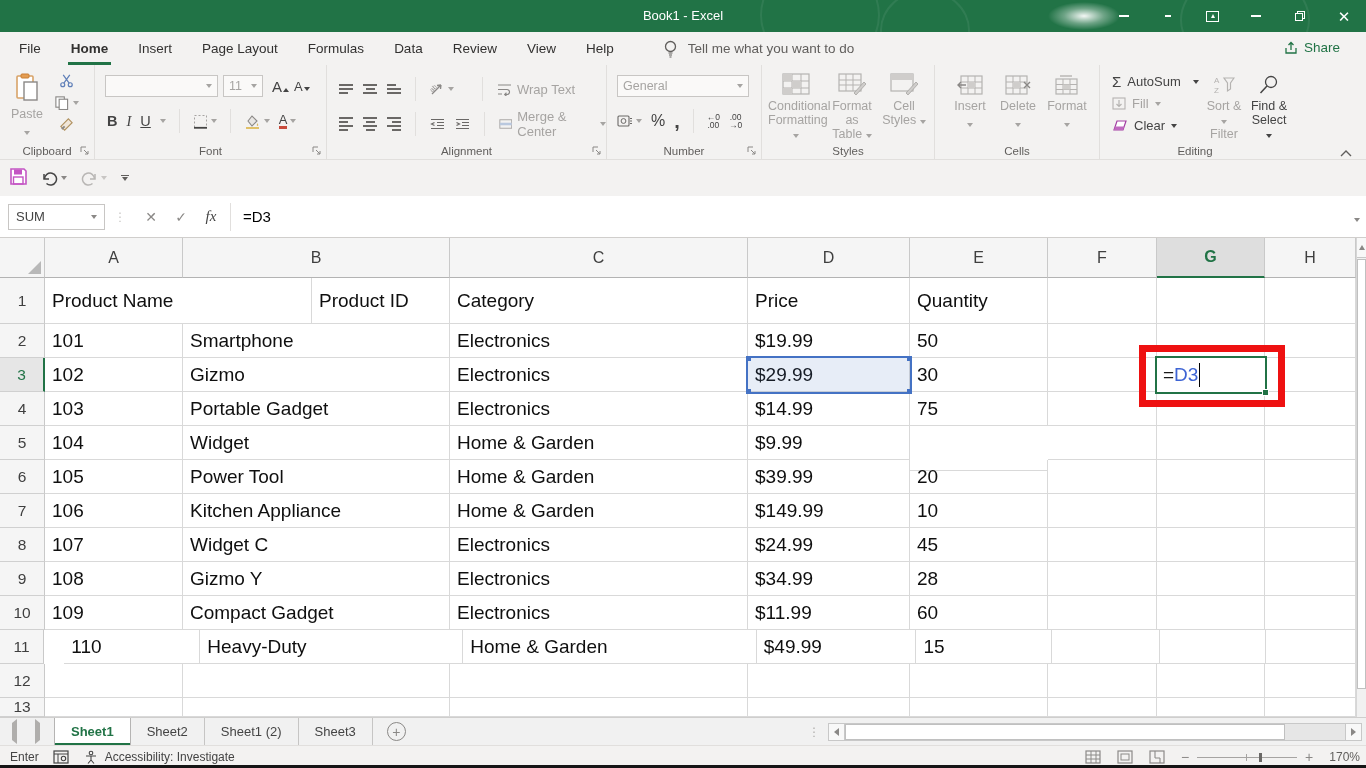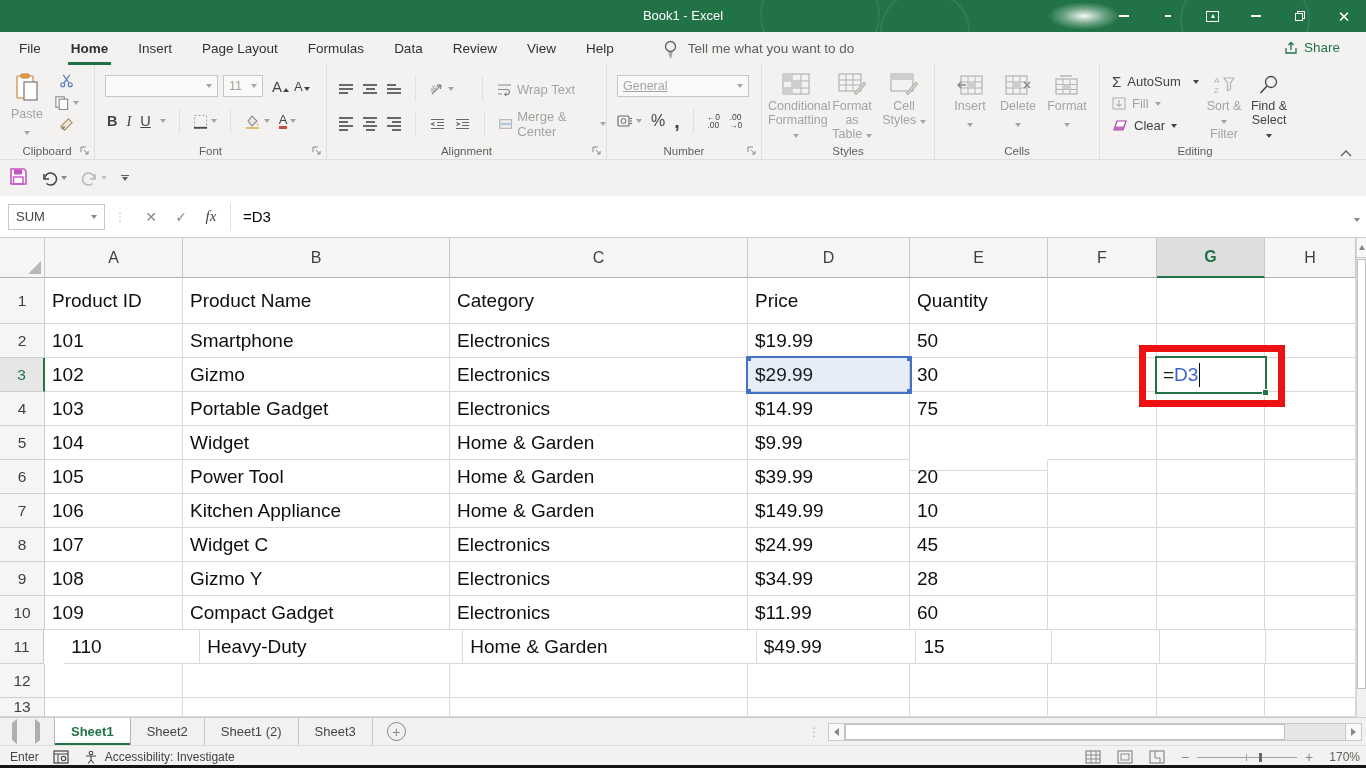--- a/index.html
+++ b/index.html
@@ -346,21 +346,21 @@
     </div>
     <div class="glabel">Alignment</div>
     <span class="launcher">
       <svg width="10" height="10" viewBox="0 0 10 10">
           <path d="M1 1 h5 M1 1 v5 M4 4 l4 4 M8 8 v-3 M8 8 h-3" stroke="#8a8886" fill="none"></path>
         </svg>
     </span>
   </div>
 
   <div class="rgroup" style="width:155px;">
-    <div class="combo" style="position:absolute; left:10px; top:10px; width:132px;text-decoration:underline;">
+    <div class="combo" style="position:absolute; left:10px; top:10px; width:132px;">
       <span>General</span>
         <span class="caret"></span>
     </div>
     <div class="rrow" style="position:absolute; left:10px; top:44px; gap:9px;">
       <span class="mini">
         <svg width="16" height="14" viewBox="0 0 16 14">
           <rect x="1" y="2" width="11" height="10" rx="1" fill="none" stroke="#6a6866" stroke-width="1.1"></rect>
           <circle cx="6.5" cy="7" r="2.4" fill="none" stroke="#6a6866" stroke-width="1"></circle>
           <path d="M13 4.5 h2 M13 7 h2 M13 9.5 h2" stroke="#6a6866" stroke-width="1.1"></path>
         </svg>
@@ -552,22 +552,22 @@
       <div class="col-hd" style="width: 267px;">B</div>
       <div class="col-hd" style="width: 298px;">C</div>
       <div class="col-hd" style="width: 162px;">D</div>
       <div class="col-hd" style="width: 138px;">E</div>
       <div class="col-hd" style="width: 109px;">F</div>
       <div class="col-hd hl-col" style="width: 108px;">G</div>
       <div class="col-hd" style="width: 91px;">H</div>
     </div>
     <div class="grid-row" style="height: 46px;">
       <div class="row-hd">1</div>
+      <div class="cell" style="width: 267px;">Product Name</div>
       <div class="cell" style="width: 138px;">Product ID</div>
-      <div class="cell" style="width: 267px;">Product Name</div>
       <div class="cell" style="width: 298px;">Category</div>
       <div class="cell" style="width: 162px;">Price</div>
       <div class="cell" style="width: 138px;">Quantity</div>
       <div class="cell" style="width: 109px;"></div>
       <div class="cell" style="width: 108px;"></div>
       <div class="cell" style="width: 91px;"></div>
     </div>
     <div class="grid-row" style="height: 34px;">
       <div class="row-hd">2</div>
       <div class="cell" style="width: 138px;">101</div>

